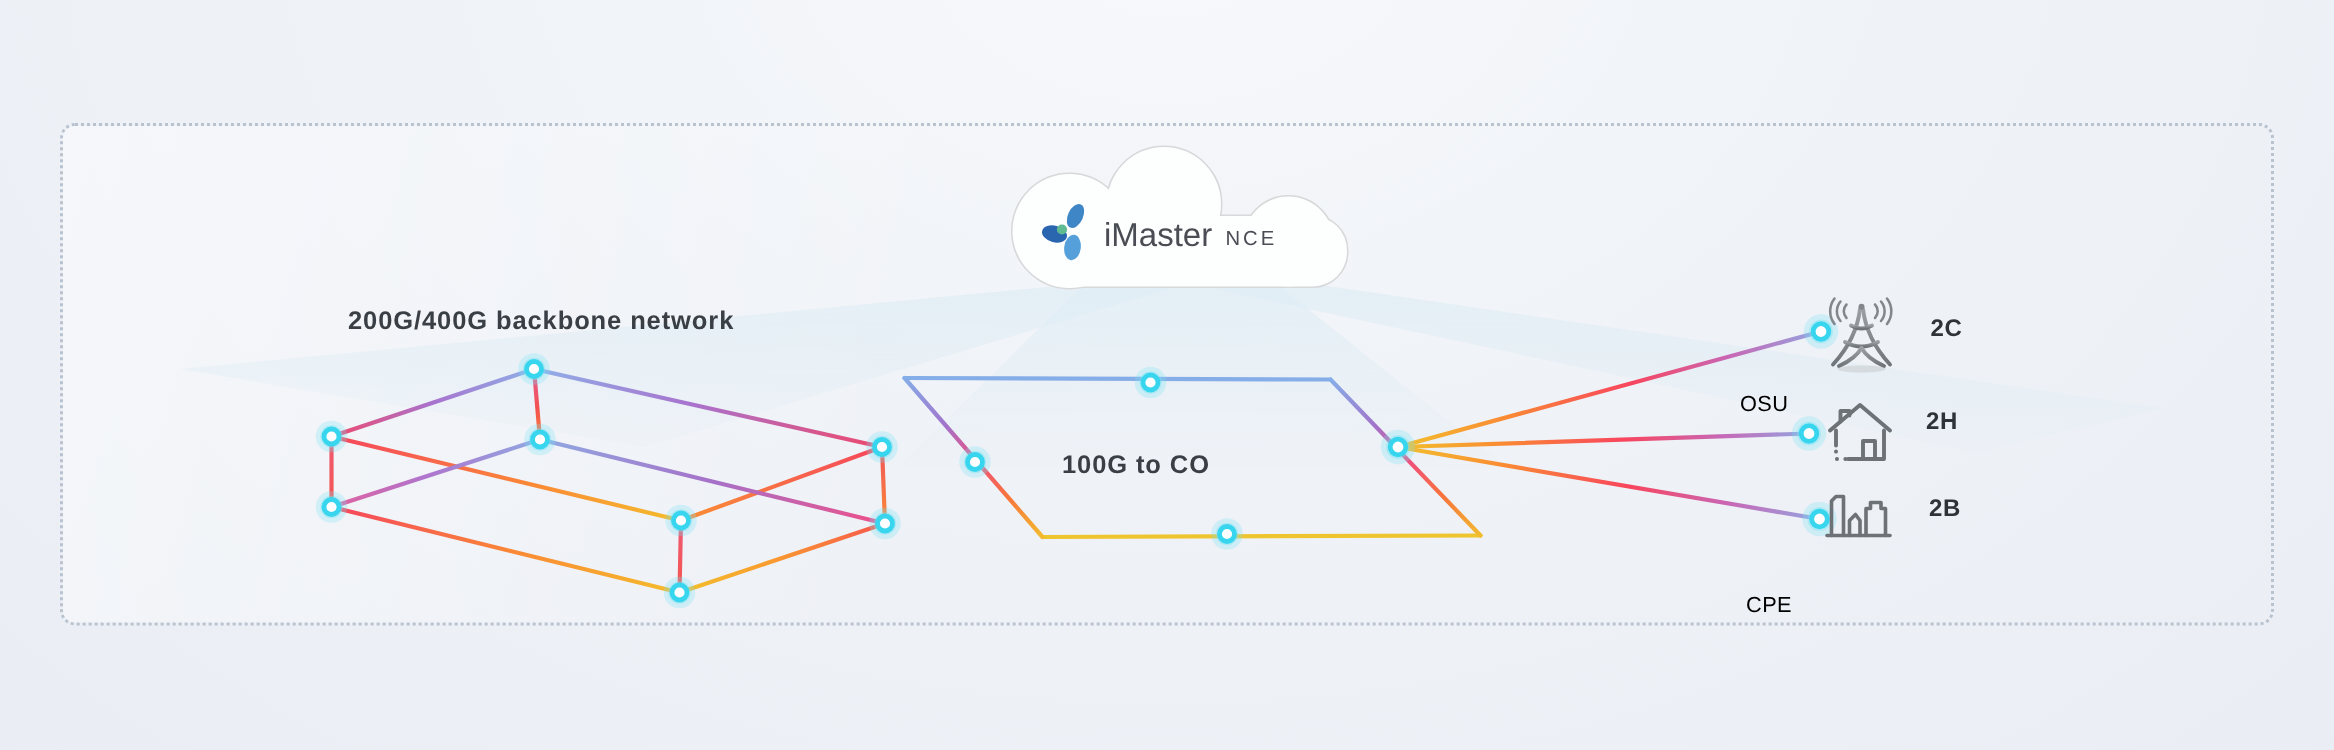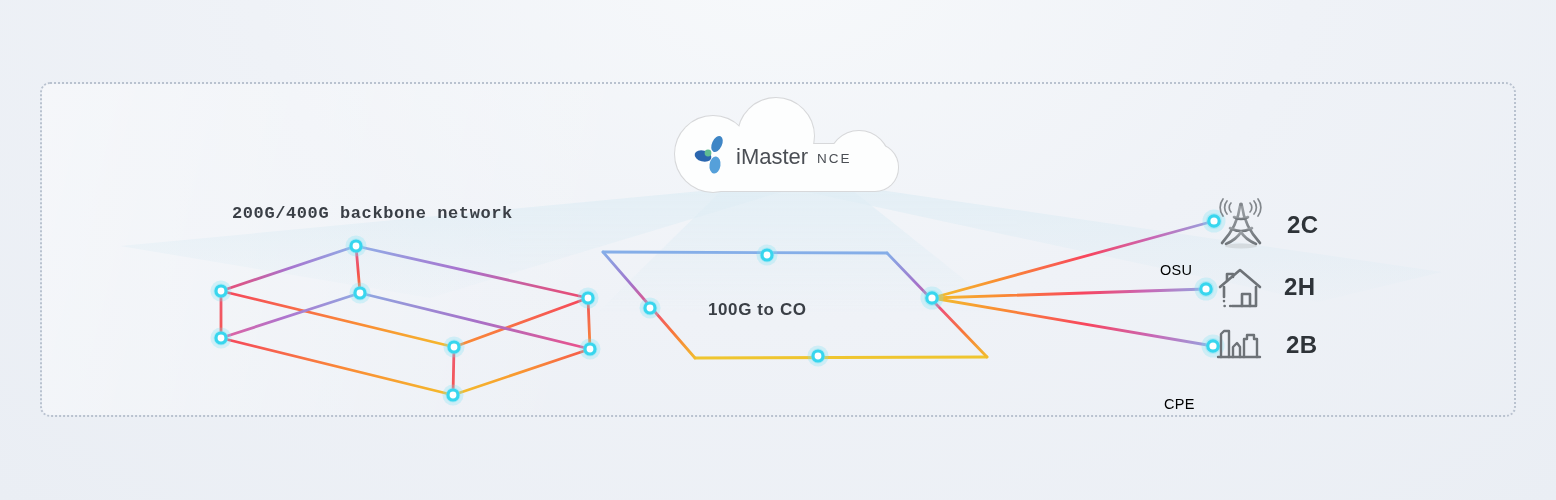--- a/index.html
+++ b/index.html
@@ -24,21 +24,21 @@
   .lbl{
     position:absolute;white-space:nowrap;color:#3a3f46;
     font-weight:700;font-size:17px;letter-spacing:.6px;
   }
   .devlbl{
     position:absolute;white-space:nowrap;color:#000000;
     font-weight:400;font-size:14.5px;letter-spacing:.3px;
   }
   .bigtag{
     position:absolute;white-space:nowrap;color:#2e3338;
-    font-weight:700;font-size:24px;letter-spacing:.5px;
+    font-weight:700;font-size:16px;letter-spacing:.5px;
   }
   .edge{fill:none;stroke-width:2.8;stroke-linecap:round;}
   .node-halo{fill:rgba(122,226,244,.28);}
   .node-glow{fill:rgba(122,226,244,.38);}
   .node-core{fill:#ffffff;stroke:#38d6ee;stroke-width:3.2;}
   .cloud-text{fill:#4a4e54;}
 </style>
 </head>
 <body>
 
@@ -318,21 +318,21 @@
     <g>
       <ellipse cx="61" cy="58" rx="5" ry="8.5" transform="rotate(25 61 58)" fill="#3f86c6"></ellipse>
       <ellipse cx="47" cy="70" rx="8.5" ry="5.5" transform="rotate(15 47 70)" fill="#2a66af"></ellipse>
       <ellipse cx="59" cy="79" rx="5.5" ry="8.5" transform="rotate(8 59 79)" fill="#55a0da"></ellipse>
       <circle cx="52" cy="67" r="3.4" fill="#5fbc92"></circle>
     </g>
     <text x="80" y="78" font-size="22" class="cloud-text">iMaster</text>
     <text x="161" y="77" font-size="13.5" letter-spacing="2" class="cloud-text">NCE</text>
   </svg>
 
-  <div class="lbl" style="left:232px;top:204px;font-family:Liberation Mono, monospace;">200G/400G backbone network</div>
+  <div class="lbl" style="left:232px;top:204px;">200G/400G backbone network</div>
   <div class="lbl" style="left:708px;top:300px;">100G to CO</div>
 
   <div class="devlbl" style="left:1160px;top:262px;">OSU</div>
   <div class="devlbl" style="left:1164px;top:348px;margin-top:48px;">CPE</div>
 
   <div class="bigtag" style="left:1287px;top:211px;">2C</div>
   <div class="bigtag" style="left:1284px;top:273px;">2H</div>
   <div class="bigtag" style="left:1286px;top:331px;">2B</div>
 
 </div>

